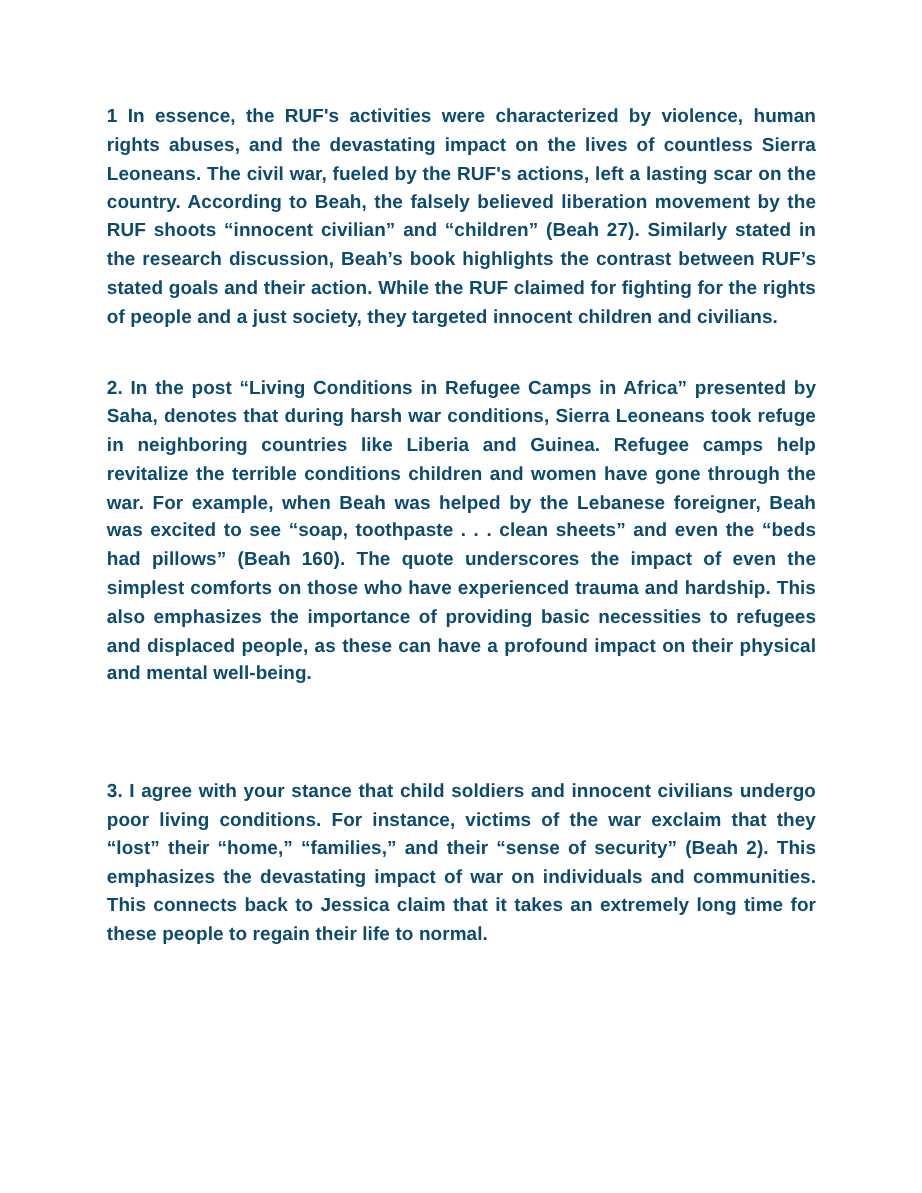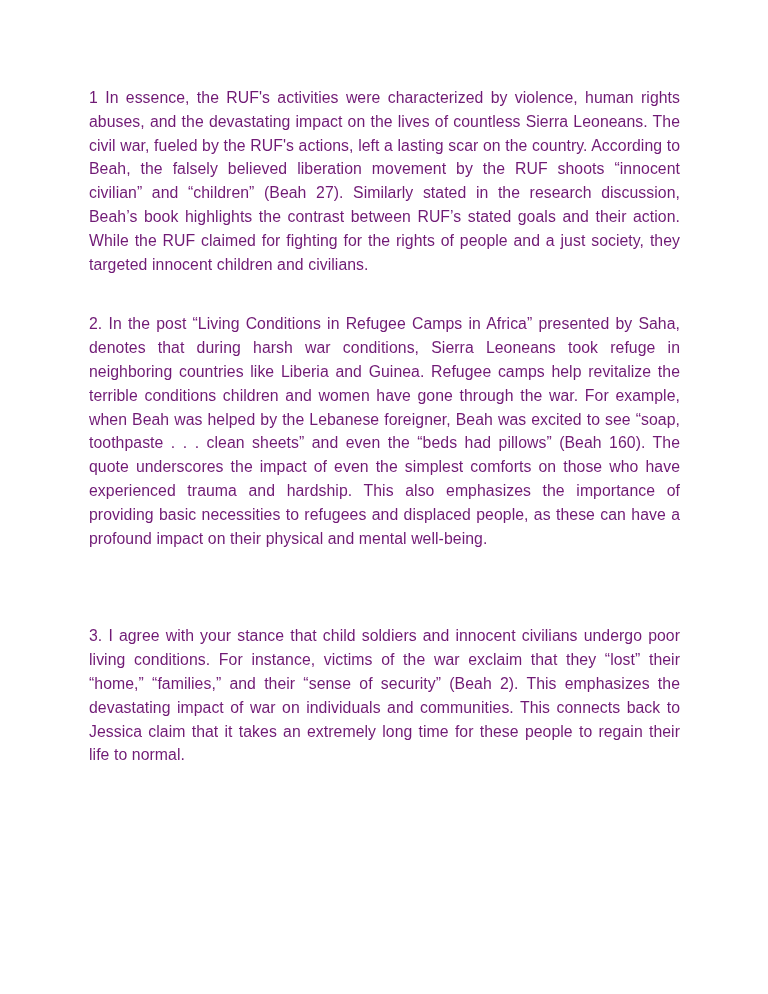--- a/index.html
+++ b/index.html
@@ -27,23 +27,24 @@
     left: 89px;
     top: 86px;
     width: 591px;
   }
   .para {
     font-size: 15.8px;
     line-height: 23.8px;
     text-align: justify;
     text-justify: inter-word;
     margin: 0;
-    color: #701a75;
+    color: #0c4a6e;
     letter-spacing: 0.004em;
     word-spacing: 0.005em;
+    font-weight: bold;
   }
   .gap-single {
     height: 36px;
   }
   .gap-double {
     height: 74px;
   }
 </style>
 </head>
 <body>

